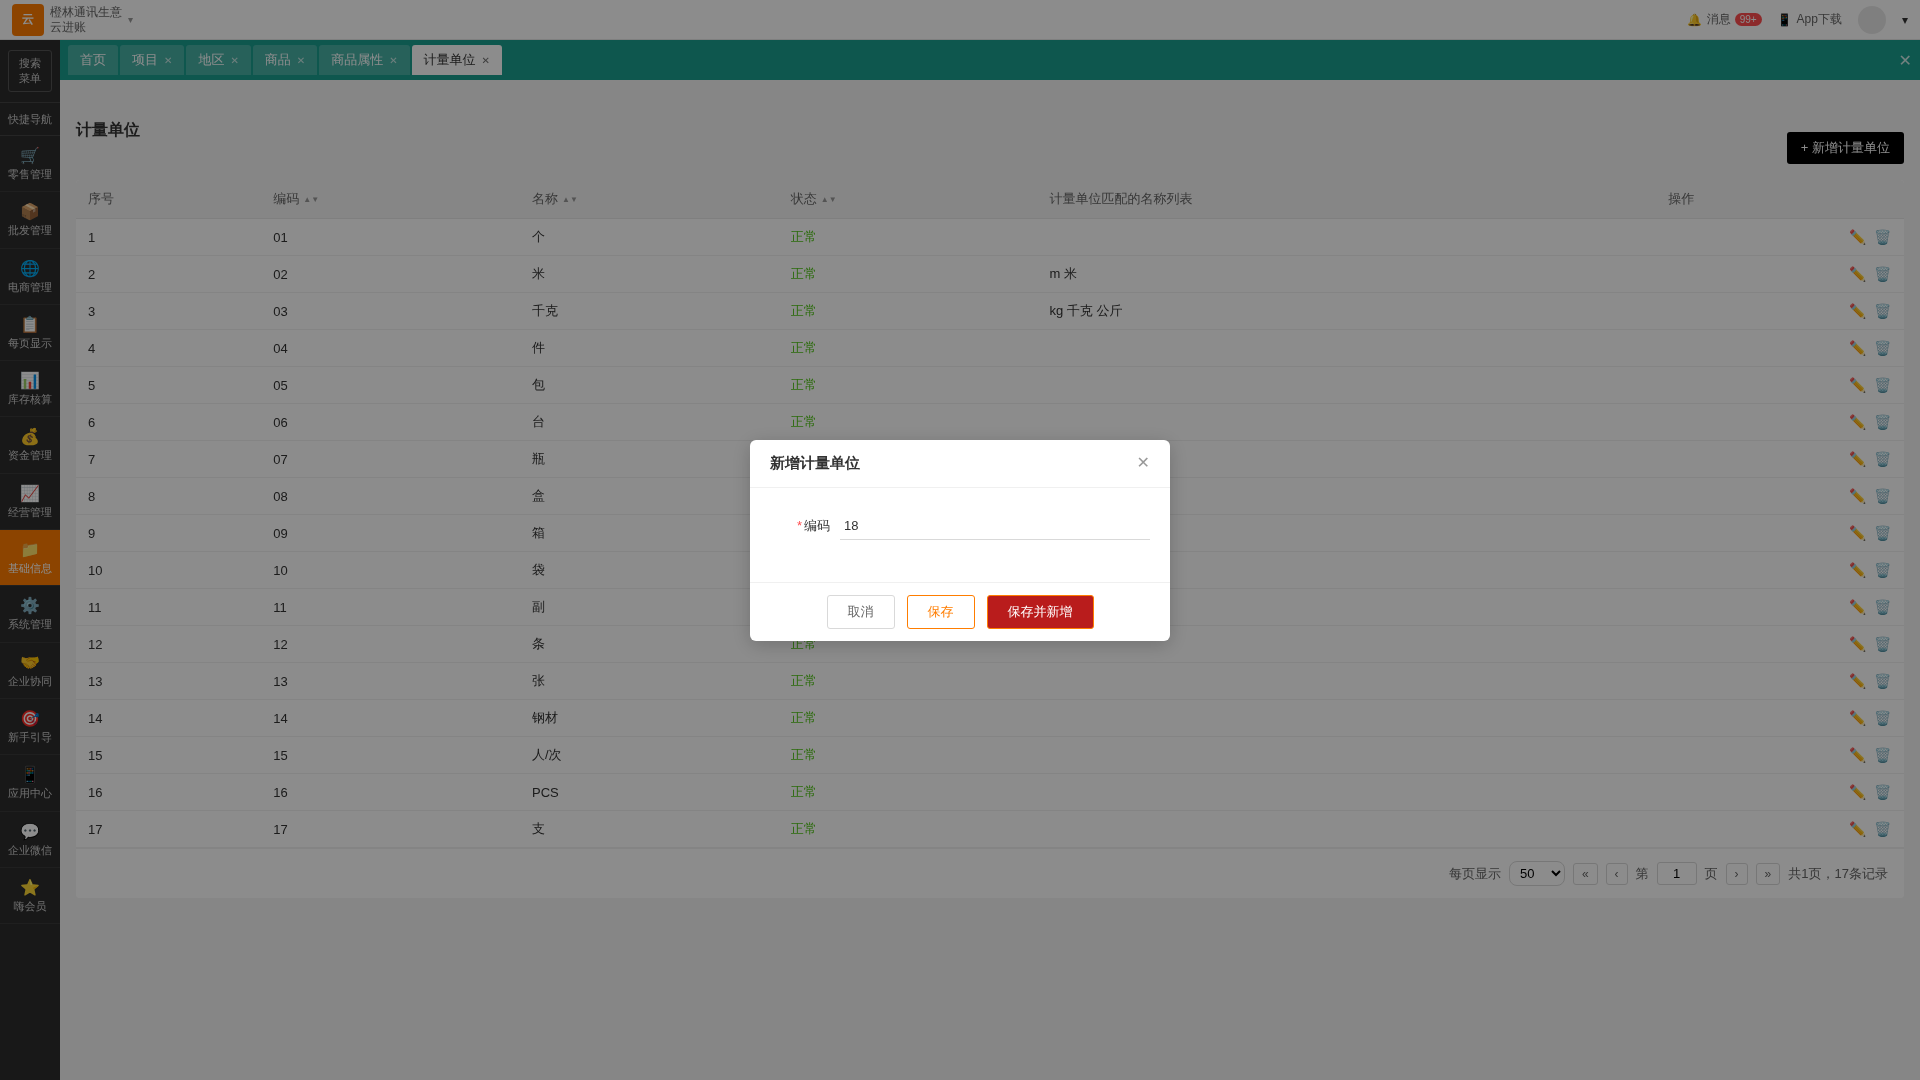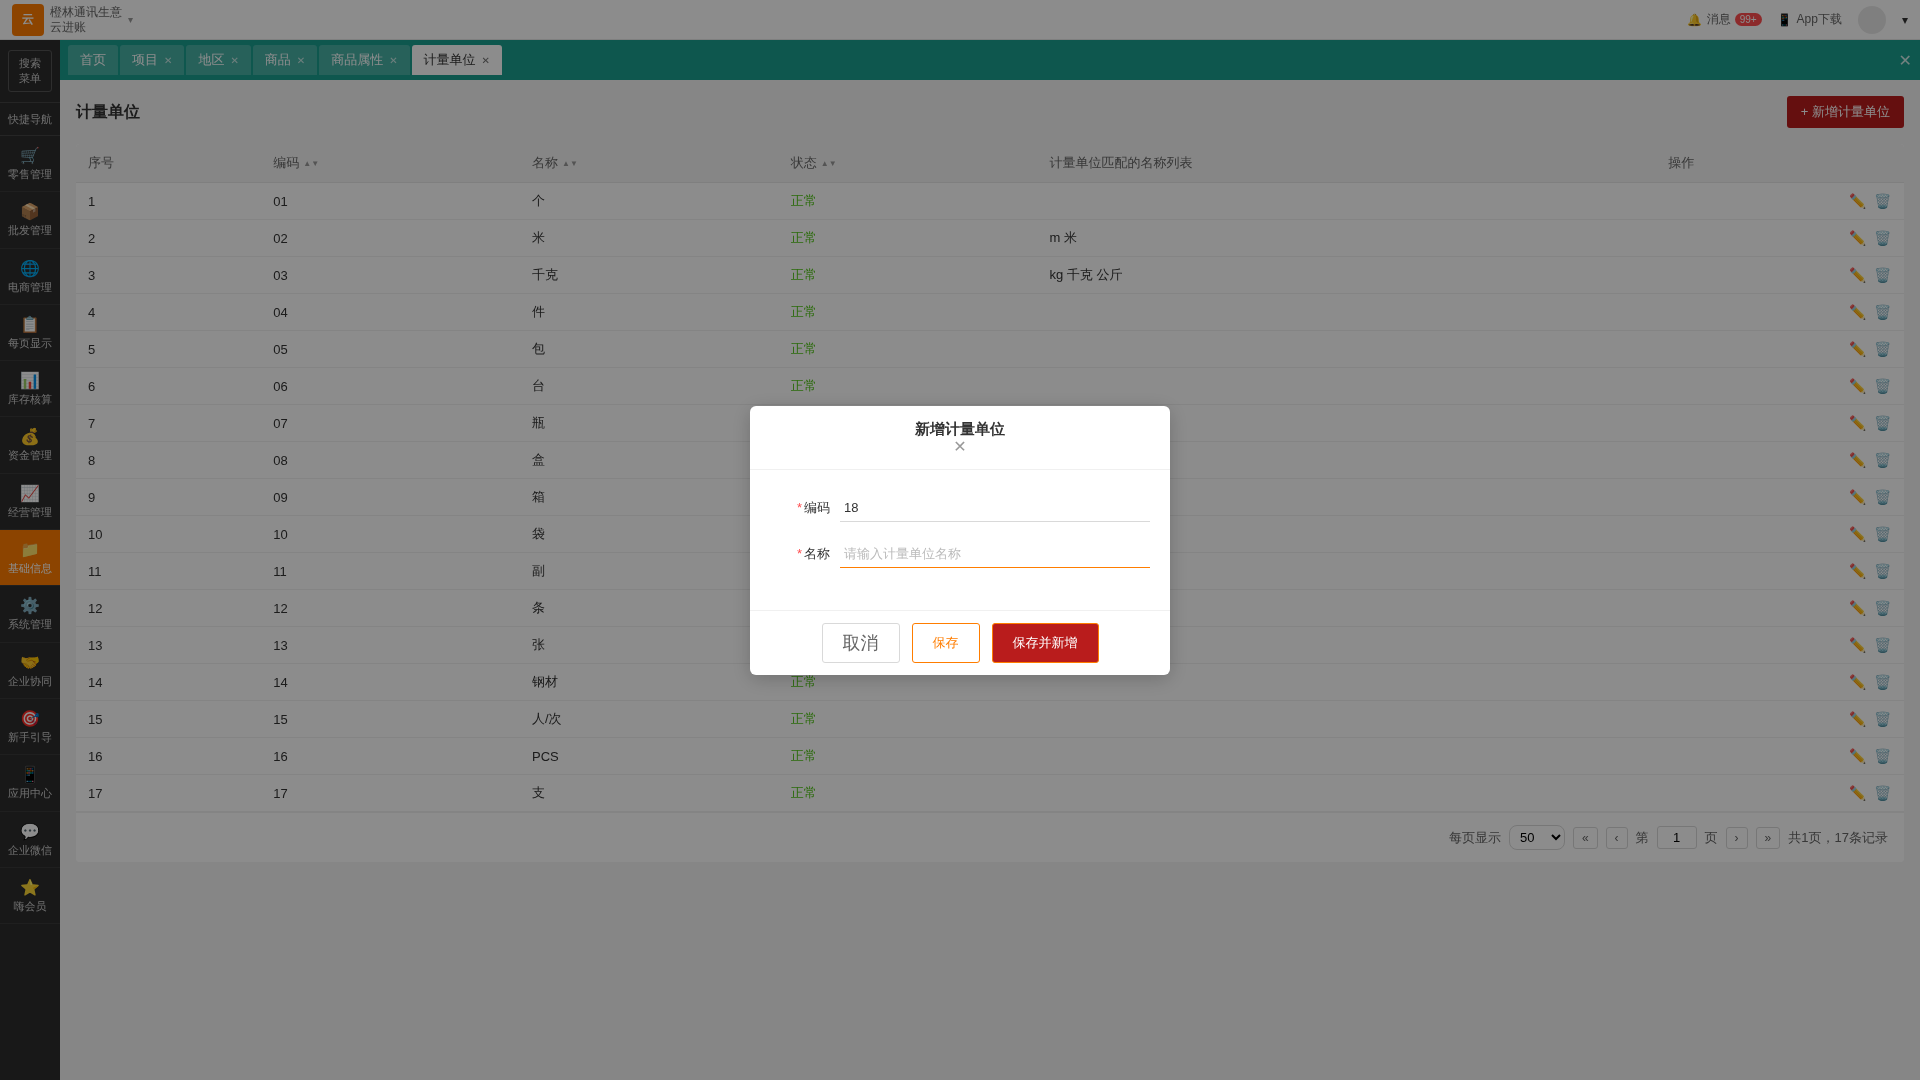--- a/index.html
+++ b/index.html
@@ -39,21 +39,21 @@
     
     .tab-bar { height: 40px; background: #1a9e8f; display: flex; align-items: center; padding: 0 8px; gap: 16px; flex-shrink: 0; }
     .tab-item { display: flex; align-items: center; padding: 6px 12px; background: rgba(255,255,255,0.2); border-radius: 3px 3px 0 0; color: white; font-size: 13px; cursor: pointer; gap: 6px; }
     .tab-item.active { background: #fff; color: #333; }
     .tab-close { font-size: 10px; color: inherit; cursor: pointer; opacity: 0.7; }
     .tab-bar-close { margin-left: auto; color: white; cursor: pointer; font-size: 16px; opacity: 0.8; }
 
     
     .page-content { flex: 1; background: #f5f5f5; padding: 16px; overflow-y: auto; position: relative; }
     .page-title { font-size: 16px; font-weight: bold; color: #333; margin-bottom: 16px; display: flex; justify-content: space-between; align-items: center; }
-    .add-btn { background: #b91c1c; color: white; border: none; padding: 7px 14px; border-radius: 3px; cursor: pointer; font-size: 13px; }
+    .add-btn { background: #000000; color: white; border: none; padding: 7px 14px; border-radius: 3px; cursor: pointer; font-size: 13px; margin-top: 36px; }
 
     
     .table-container { background: white; border-radius: 4px; overflow: hidden; }
     table { width: 100%; border-collapse: collapse; }
     thead tr { background: #f5f5f5; }
     th { padding: 10px 12px; text-align: left; font-weight: 500; color: #666; font-size: 13px; border-bottom: 1px solid #e8e8e8; white-space: nowrap; }
     th .sort-arrows { display: inline-flex; flex-direction: column; margin-left: 4px; font-size: 8px; color: #999; line-height: 1; vertical-align: middle; }
     td { padding: 9px 12px; border-bottom: 1px solid #f0f0f0; font-size: 13px; color: #333; }
     .status-normal { color: #52c41a; }
     .action-icons { display: flex; gap: 8px; justify-content: flex-end; }
@@ -61,32 +61,32 @@
 
     
     .pagination { display: flex; align-items: center; justify-content: flex-end; padding: 12px 16px; background: white; border-top: 1px solid #f0f0f0; gap: 8px; font-size: 13px; color: #666; }
     .pagination-btn { border: 1px solid #d9d9d9; background: white; padding: 3px 8px; border-radius: 3px; cursor: pointer; color: #666; font-size: 12px; }
     .pagination-input { width: 40px; border: 1px solid #d9d9d9; border-radius: 3px; padding: 3px 6px; text-align: center; font-size: 13px; }
     .page-size-select { border: 1px solid #d9d9d9; border-radius: 8px; padding: 3px 6px; font-size: 13px; background: white; cursor: pointer; }
 
     
     .modal-overlay { position: fixed; top: 0; left: 0; width: 100%; height: 100%; background: rgba(0,0,0,0.45); z-index: 1000; display: flex; align-items: center; justify-content: center; }
     .modal { background: white; border-radius: 6px; width: 420px; box-shadow: 0 4px 20px rgba(0,0,0,0.2); overflow: hidden; }
-    .modal-header { padding: 14px 20px; border-bottom: 1px solid #f0f0f0; display: flex; justify-content: space-between; align-items: center; flex-direction: column; }
+    .modal-header { padding: 14px 20px; border-bottom: 1px solid #f0f0f0; display: flex; justify-content: space-between; align-items: center; }
     .modal-title { font-size: 15px; font-weight: 600; color: #333; }
     .modal-close { cursor: pointer; color: #999; font-size: 16px; line-height: 1; }
     .modal-body { padding: 24px 20px; }
     .form-row { display: flex; align-items: center; margin-bottom: 18px; }
     .form-label { width: 60px; text-align: right; font-size: 13px; color: #333; margin-right: 10px; flex-shrink: 0; }
     .form-label .required { color: #ff4d4f; margin-right: 2px; }
     .form-input { flex: 1; border: none; border-bottom: 1px solid #d9d9d9; padding: 6px 4px; font-size: 13px; outline: none; color: #333; }
     .form-input.active { border-bottom-color: #ff7d00; }
     .form-input::placeholder { color: #bbb; }
     .modal-footer { padding: 12px 20px; border-top: 1px solid #f0f0f0; display: flex; justify-content: center; gap: 12px; }
-    .btn-cancel { background: white; border: 1px solid #d9d9d9; color: #666; padding: 7px 20px; border-radius: 3px; cursor: pointer; font-size: 18px; }
+    .btn-cancel { background: white; border: 1px solid #d9d9d9; color: #666; padding: 7px 20px; border-radius: 3px; cursor: pointer; font-size: 13px; }
     .btn-save { background: white; border: 1px solid #ff7d00; color: #ff7d00; padding: 7px 20px; border-radius: 3px; cursor: pointer; font-size: 13px; }
     .btn-save-add { background: #b91c1c; border: 1px solid #ff7d00; color: white; padding: 7px 20px; border-radius: 3px; cursor: pointer; font-size: 13px; }
   </style>
 </head>
 <body>
 
 <div class="top-bar">
   <div class="top-bar-left">
     <div class="logo-area">
       <div class="logo-icon">
@@ -478,26 +478,20 @@
       <span class="modal-title">新增计量单位</span>
       <span class="modal-close">✕</span>
     </div>
     <div class="modal-body">
       <div class="form-row">
         <label class="form-label">
           <span class="required">*</span><span>编码</span>
         </label>
         <input class="form-input" type="text" value="18" style="">
       </div>
-      <div class="form-row">
-        <label class="form-label">
-          <span class="required">*</span><span>名称</span>
-        </label>
-        <input class="form-input active" type="text" placeholder="请输入计量单位名称" style="">
-      </div>
     </div>
     <div class="modal-footer">
       <button class="btn-cancel">取消</button>
       <button class="btn-save">保存</button>
       <button class="btn-save-add">保存并新增</button>
     </div>
   </div>
 </div>
 
 </body></html>

